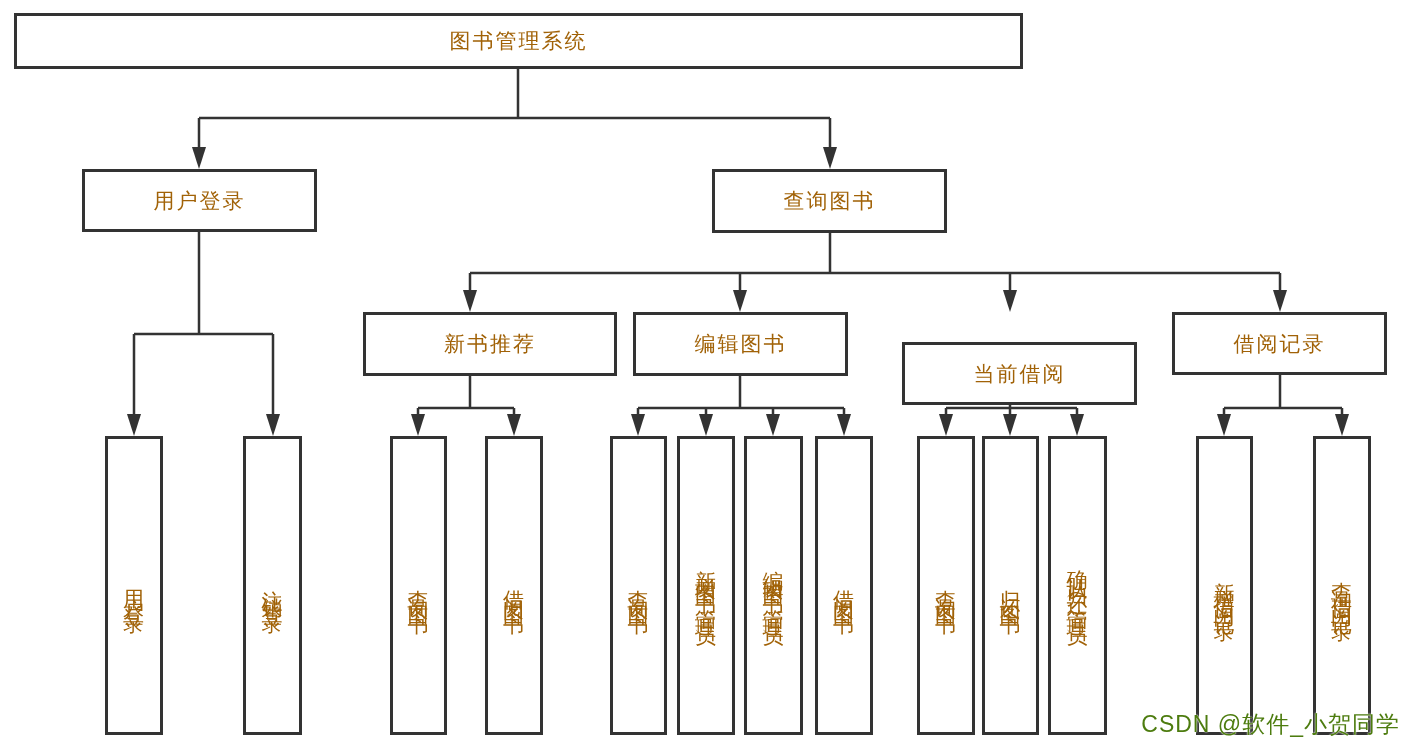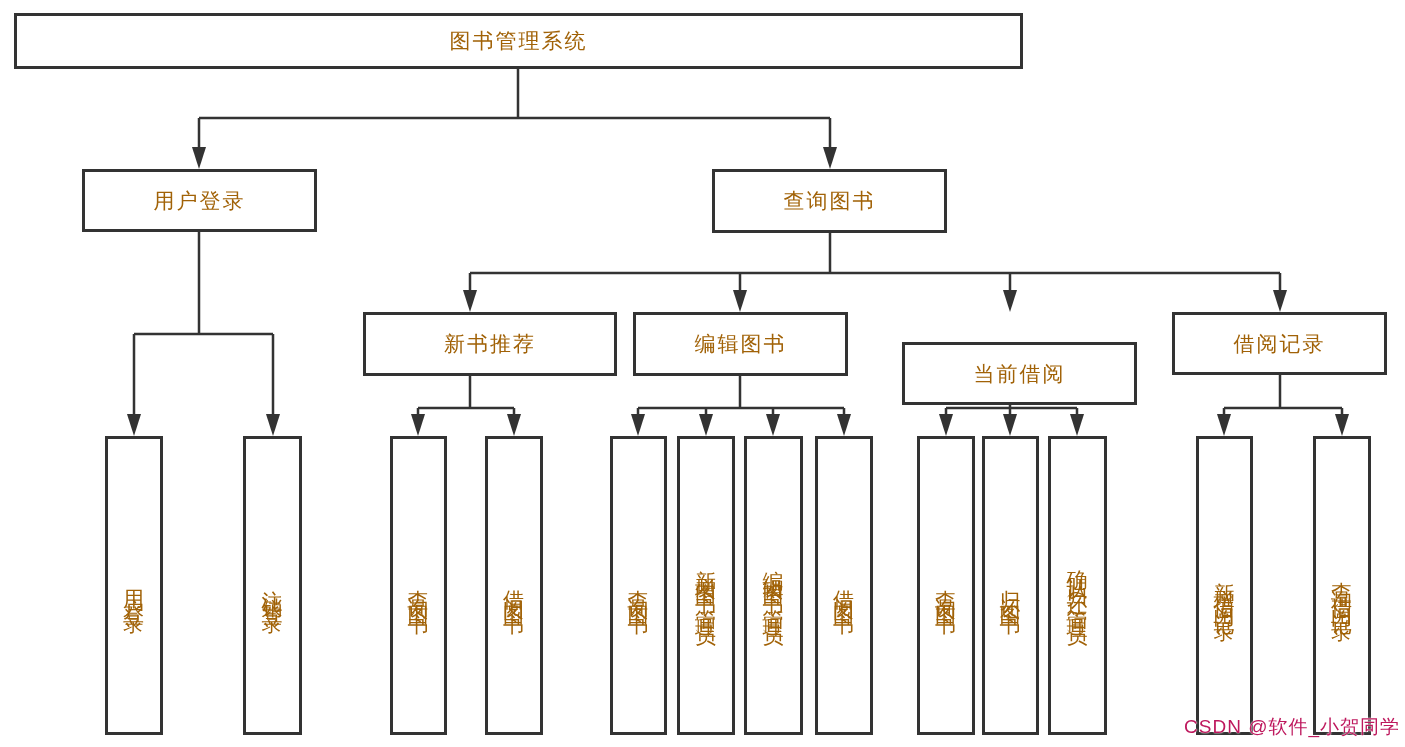--- a/index.html
+++ b/index.html
@@ -59,22 +59,22 @@
   .n-f08 { left: 815px;  width: 58px; }
   .n-f09 { left: 917px;  width: 58px; }
   .n-f10 { left: 982px;  width: 57px; }
   .n-f11 { left: 1048px; width: 59px; }
   .n-f12 { left: 1196px; width: 57px; }
   .n-f13 { left: 1313px; width: 58px; }
   .watermark {
     position: absolute;
     right: 5px;
     bottom: 7px;
-    font-size: 19px;
-    color: #be185d;
+    font-size: 23px;
+    color: #4d7c0f;
     letter-spacing: 1px;
     text-shadow: 0 0 2px #ffffff, 0 0 1px #ffffff;
     z-index: 5;
     white-space: nowrap;
   }
 </style>
 </head>
 <body>
 
 <div class="canvas">

